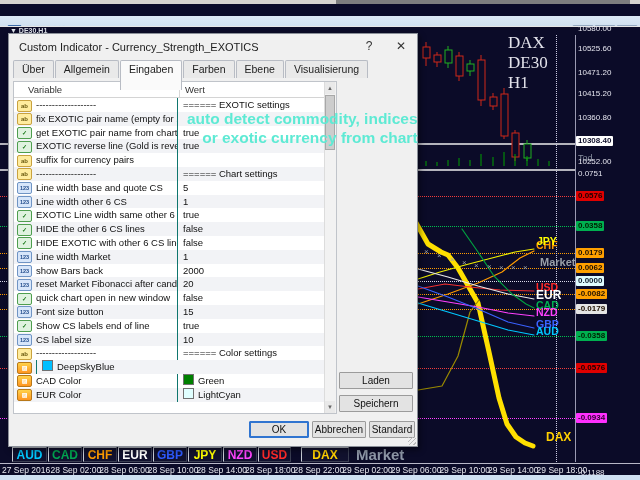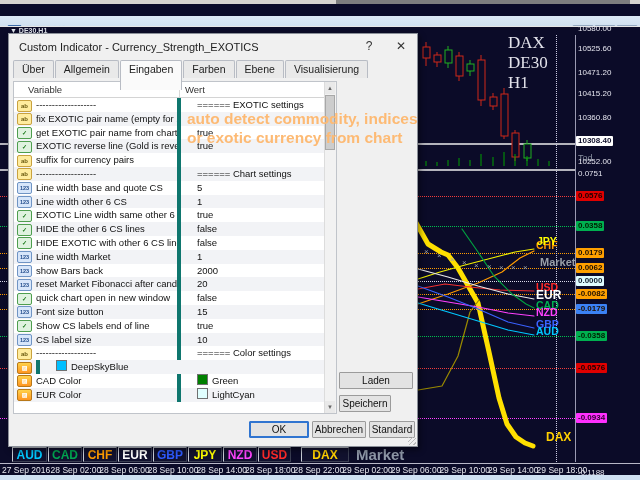--- a/index.html
+++ b/index.html
@@ -63,33 +63,33 @@
   #thead .h2{flex:1;border-left:1px solid #d8d8d8;padding-left:5px}
   .trow{display:flex;height:13.8px;line-height:13.8px;font-size:9.5px;color:#111}
   .trow:nth-child(even){background:#f2f3f6}
   .ric{width:13px;height:10px;margin:1.5px 4px 0 3px;border-radius:2px;font-size:6px;
        line-height:10px;text-align:center;font-weight:bold;flex:0 0 13px}
   .ic-str{background:#ffec9e;border:1px solid #c9a23f;color:#6a5a10}
   .ic-num{background:#d7e6fa;border:1px solid #6f94c4;color:#234d8c;font-size:5.5px}
   .ic-bool{background:#dff2df;border:1px solid #4e9e4e;color:#1c7a1c}
   .ic-color{background:linear-gradient(#ffd24a,#ff9420);border:1px solid #b87818;color:#fff}
   .rname{width:141px;overflow:hidden;white-space:nowrap}
-  .rval{flex:1;border-left:4px solid #0f766e;padding-left:16px;overflow:hidden;white-space:nowrap}
+  .rval{flex:1;border-left:1px solid #0f766e;padding-left:5px;overflow:hidden;white-space:nowrap}
   .swatch{display:inline-block;width:9px;height:9px;border:1px solid #707070;
           vertical-align:-1px;margin-right:4px}
   #scrollbar{position:absolute;right:0;top:0;bottom:0;width:11px;background:#f2f2f2;
              border-left:1px solid #dcdcdc}
   .sbtn{position:absolute;left:0;width:10px;height:12px;background:#e9e9e9;color:#666;
         font-size:6px;text-align:center;line-height:12px}
   #sb-up{top:0}#sb-down{bottom:0}
   #sb-thumb{position:absolute;left:0;top:13px;width:10px;height:55px;background:#cdcdcd;border:1px solid #a8a8a8;box-sizing:border-box}
   .btn{position:absolute;height:17px;background:#e3e3e3;border:1px solid #9b9b9b;
        font-size:10px;text-align:center;line-height:15px;color:#111;box-sizing:border-box;border-radius:1px}
   #btn-laden{left:330px;top:338px;width:74px}
-  #btn-speichern{left:330px;top:361px;width:52px}
+  #btn-speichern{left:330px;top:361px;width:74px}
   #btn-ok{left:240px;top:387px;width:60px;border:1px solid #2f74d0;box-shadow:inset 0 0 0 1px #2f74d0}
   #btn-abbrechen{left:303px;top:387px;width:54px}
   #btn-standard{left:360px;top:387px;width:46px}
   #grip{right:1px;bottom:1px;width:8px;height:8px;
         background:repeating-linear-gradient(135deg,#bbb 0 1px,transparent 1px 3px)}
 
   #annot{left:187px;top:109px;z-index:30;font-size:15.5px;font-weight:600;line-height:19px;white-space:nowrap}
 </style>
 </head>
 <body>
@@ -191,21 +191,21 @@
     <div class="abs plabel" style="top: 113px;">10360.80</div>
     <div class="abs plabel pbox" style="top: 136px; background: rgb(255, 255, 255); color: rgb(16, 16, 44);">10308.40</div>
     <div class="abs plabel" style="top: 157px;">10252.00</div>
     <div class="abs plabel" style="top: 169px;">0.0751</div>
     <div class="abs plabel pbox" style="top: 191px; background: rgb(224, 0, 0); color: rgb(28, 0, 0);">0.0576</div>
     <div class="abs plabel pbox" style="top: 221px; background: rgb(0, 176, 80); color: rgb(0, 32, 0);">0.0358</div>
     <div class="abs plabel pbox" style="top: 248px; background: rgb(255, 160, 0); color: rgb(32, 16, 0);">0.0179</div>
     <div class="abs plabel pbox" style="top: 263px; background: rgb(255, 160, 0); color: rgb(32, 16, 0);">0.0062</div>
     <div class="abs plabel pbox" style="top: 276px; background: rgb(223, 252, 255); color: rgb(16, 32, 48);">0.0000</div>
     <div class="abs plabel pbox" style="top: 289px; background: rgb(255, 160, 0); color: rgb(32, 16, 0);">-0.0082</div>
-    <div class="abs plabel pbox" style="top: 304px; background: #3b82f6; color: rgb(32, 16, 0);">-0.0179</div>
+    <div class="abs plabel pbox" style="top: 304px; background: #e5e5e5; color: rgb(32, 16, 0);">-0.0179</div>
     <div class="abs plabel pbox" style="top: 331px; background: rgb(0, 176, 80); color: rgb(0, 32, 0);">-0.0358</div>
     <div class="abs plabel pbox" style="top: 363px; background: rgb(224, 0, 0); color: rgb(28, 0, 0);">-0.0576</div>
     <div class="abs plabel pbox" style="top: 413px; background: rgb(255, 48, 255); color: rgb(48, 0, 48);">-0.0934</div>
     <div class="abs plabel" style="top: 447px; margin-top: 21px;">-0.1188</div>
   </div>
 <div class="abs" id="line-labels">
     <div class="abs lnlabel" style="left: 536px; top: 240px; color: rgb(255, 156, 0); font-size: 10.5px;">CHF</div>
     <div class="abs lnlabel" style="left: 537px; top: 236px; color: rgb(255, 255, 0); font-size: 10.5px;">JPY</div>
     <div class="abs lnlabel" style="left: 540px; top: 257px; color: rgb(154, 160, 168); font-size: 11px;">Market</div>
     <div class="abs lnlabel" style="left: 536px; top: 282px; color: rgb(255, 42, 42); font-size: 10.5px;">USD</div>
@@ -380,16 +380,16 @@
     </div>
   </div>
   <div class="btn" id="btn-laden">Laden</div>
   <div class="btn" id="btn-speichern">Speichern</div>
   <div class="btn" id="btn-ok">OK</div>
   <div class="btn" id="btn-abbrechen">Abbrechen</div>
   <div class="btn" id="btn-standard">Standard</div>
   <div class="abs" id="grip"></div>
 </div>
 
-<div class="abs" id="annot" style="color: #fdba74;">
+<div class="abs" id="annot" style="color: #5eead4; text-align: right;">
   <div>auto detect commodity, indices</div>
   <div>or exotic currency from chart</div>
 </div>
 
 </body></html>

